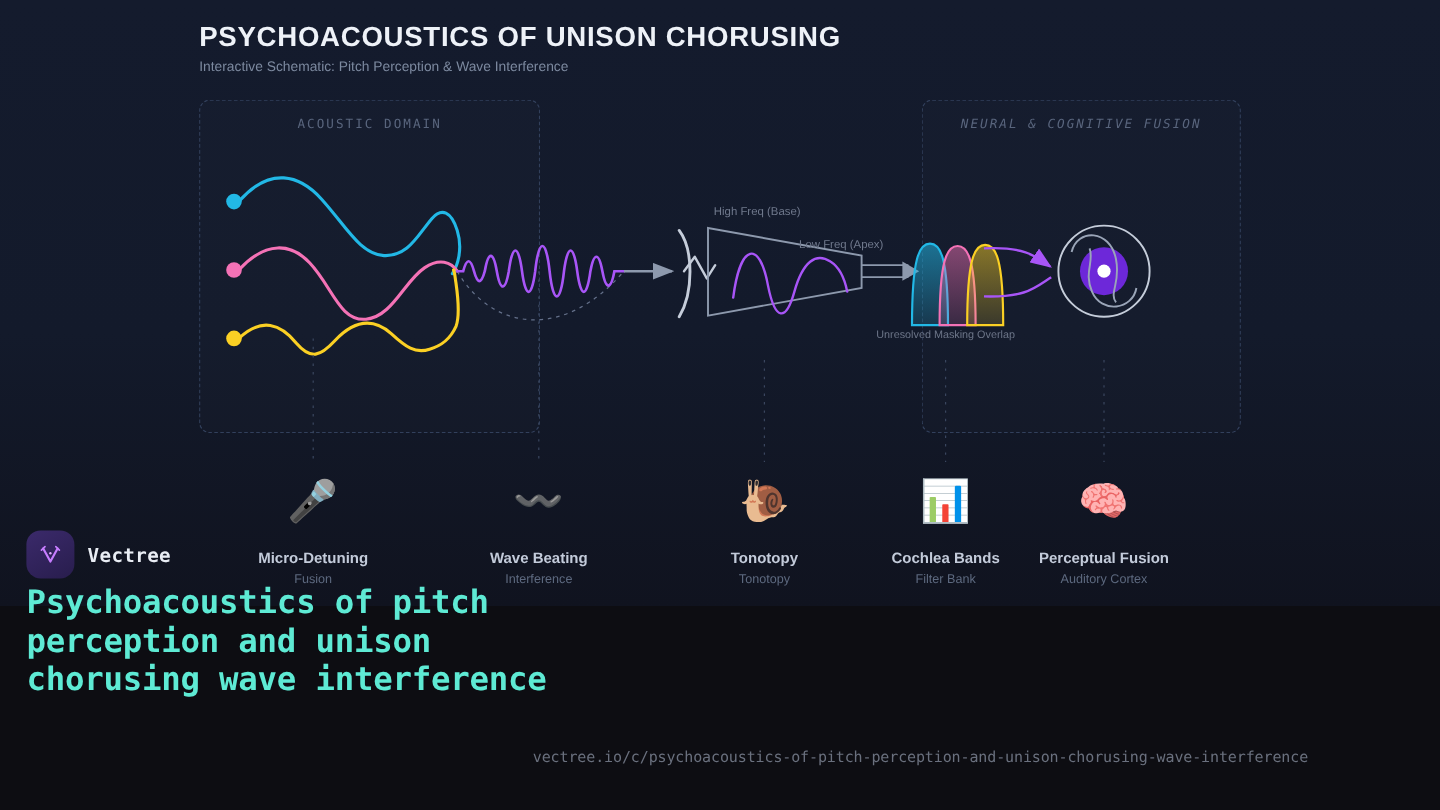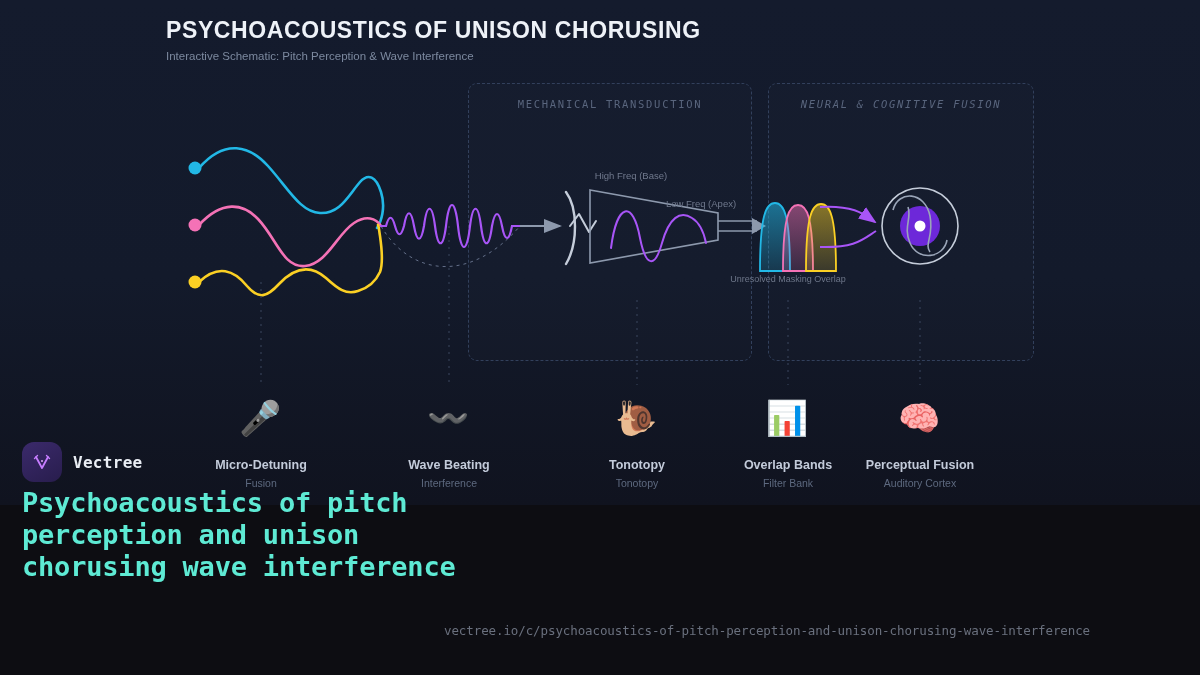--- a/index.html
+++ b/index.html
@@ -94,22 +94,22 @@
 <div id="stage">
 
   <div class="upper"></div>
   <div class="lower"></div>
 
   <div id="hdr">
     <div id="title">PSYCHOACOUSTICS OF UNISON CHORUSING</div>
     <div id="subtitle">Interactive Schematic: Pitch Perception &amp; Wave Interference</div>
   </div>
 
-  <div class="panel" id="panel-mech">
-    <div class="panel-title">MECHANICAL TRANSDUCTION</div>
+  <div class="panel" id="panel-acoustic">
+    <div class="panel-title">ACOUSTIC DOMAIN</div>
   </div>
   <div class="panel" id="panel-neural">
     <div class="panel-title">NEURAL &amp; COGNITIVE FUSION</div>
   </div>
 
   <svg id="diagram" viewBox="0 0 1200 505">
     <defs>
       <marker id="ah" markerWidth="9" markerHeight="7" refX="8" refY="3.5" orient="auto">
         <path d="M0,0 L9,3.5 L0,7 z" fill="#8d99ad"></path>
       </marker>
@@ -210,21 +210,21 @@
     <div class="icon-label">Wave Beating</div>
     <div class="icon-sub">Interference</div>
   </div>
   <div class="icon-item" style="left:562px">
     <div class="icon-glyph">🐌</div>
     <div class="icon-label">Tonotopy</div>
     <div class="icon-sub">Tonotopy</div>
   </div>
   <div class="icon-item" style="left:713px">
     <div class="icon-glyph">📊</div>
-    <div class="icon-label">Overlap Bands</div>
+    <div class="icon-label">Cochlea Bands</div>
     <div class="icon-sub">Filter Bank</div>
   </div>
   <div class="icon-item" style="left:845px">
     <div class="icon-glyph">🧠</div>
     <div class="icon-label">Perceptual Fusion</div>
     <div class="icon-sub">Auditory Cortex</div>
   </div>
 
   <div id="brand">
     <div id="brand-mark">

